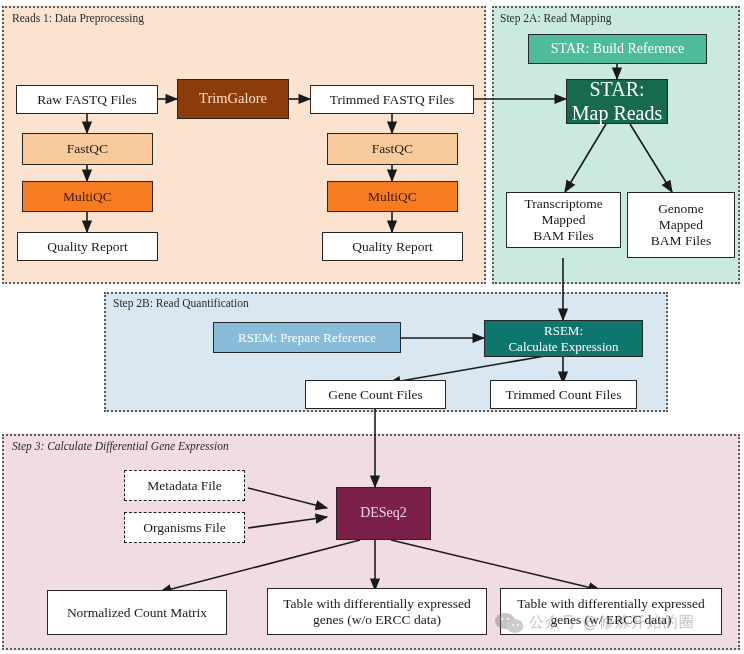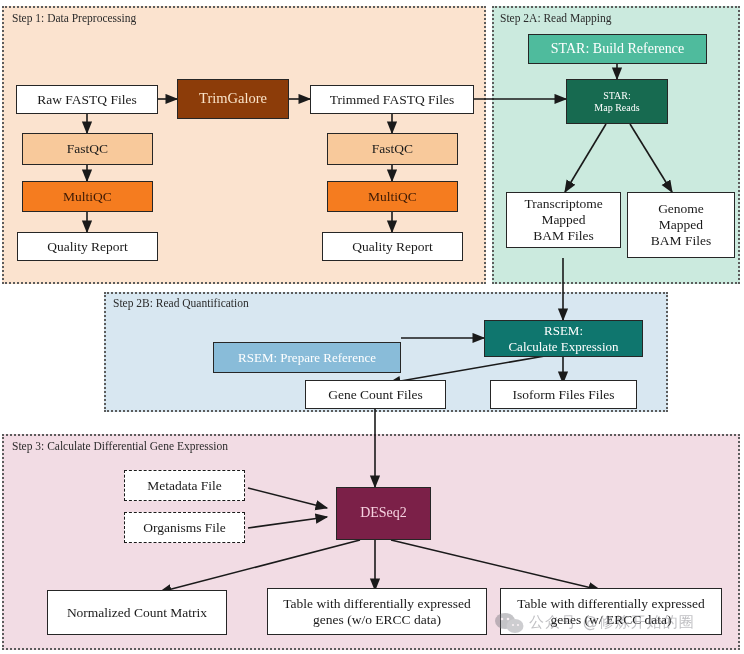--- a/index.html
+++ b/index.html
@@ -72,33 +72,33 @@
     opacity: 0.40;
   }
 </style>
 </head>
 <body>
 
 <div id="canvas">
 
   <div class="panel" style="left:2px; top:6px; width:484px; height:278px; background:#fbe3cf;">
   </div>
-  <div class="panel-label" style="left:12px; top:12px;">Step 1: Data Preprocessing</div>
+  <div class="panel-label" style="left:12px; top:12px;">Reads 1: Data Preprocessing</div>
 
   <div class="panel" style="left:492px; top:6px; width:248px; height:278px; background:#cbeade;">
   </div>
   <div class="panel-label" style="left:500px; top:12px;">Step 2A: Read Mapping</div>
 
   <div class="panel" style="left:104px; top:292px; width:564px; height:120px; background:#d8e7f1;">
   </div>
   <div class="panel-label" style="left:113px; top:297px;">Step 2B: Read Quantification</div>
 
   <div class="panel" style="left:2px; top:434px; width:738px; height:216px; background:#f2dce4;">
   </div>
-  <div class="panel-label" style="left:12px; top:440px;">Step 3: Calculate Differential Gene Expression</div>
+  <div class="panel-label" style="left:12px; top:440px;font-style:italic;">Step 3: Calculate Differential Gene Expression</div>
 
   <svg class="edges" viewBox="0 0 744 654">
     <defs>
       <marker id="ar" markerWidth="9" markerHeight="9" refX="7.2" refY="3.2" orient="auto" markerUnits="strokeWidth">
         <path d="M0,0 L8,3.2 L0,6.4 Z" fill="#1a1a1a"></path>
       </marker>
     </defs>
     <g stroke="#1a1a1a" stroke-width="1.6" fill="none" marker-end="url(#ar)">
 
       <path d="M158,99 L177,99"></path>
@@ -150,39 +150,39 @@
   <div class="node" style="left:17px; top:232px; width:141px; height:29px; background:#ffffff; color:#1a1a1a;">Quality Report</div>
 
   <div class="node" style="left:327px; top:133px; width:131px; height:32px; background:#f8c99b; color:#1a1a1a;">FastQC</div>
 
   <div class="node" style="left:327px; top:181px; width:131px; height:31px; background:#f57c1f; color:#3d1a05;">MultiQC</div>
 
   <div class="node" style="left:322px; top:232px; width:141px; height:29px; background:#ffffff; color:#1a1a1a;">Quality Report</div>
 
   <div class="node" style="left:528px; top:34px; width:179px; height:30px; background:#4fbb9d; color:#ffffff; font-size:14px;">STAR: Build Reference</div>
 
-  <div class="node" style="left:566px; top:79px; width:102px; height:45px; background:#176a50; color:#ffffff; white-space:pre-line; font-size:10px;">STAR:
+  <div class="node" style="left:566px; top:79px; width:102px; height:45px; background:#176a50; color:#ffffff; white-space:pre-line; font-size:20px;">STAR:
 Map Reads</div>
 
   <div class="node" style="left:506px; top:192px; width:115px; height:56px; background:#ffffff; color:#1a1a1a; white-space:pre-line;">Transcriptome
 Mapped
 BAM Files</div>
 
   <div class="node" style="left:627px; top:192px; width:108px; height:66px; background:#ffffff; color:#1a1a1a; white-space:pre-line;">Genome
 Mapped
 BAM Files</div>
 
-  <div class="node" style="left:213px; top:322px; width:188px; height:31px; background:#89bcd9; color:#ffffff; font-size:13px;margin-top:20px;">RSEM: Prepare Reference</div>
+  <div class="node" style="left:213px; top:322px; width:188px; height:31px; background:#89bcd9; color:#ffffff; font-size:13px;">RSEM: Prepare Reference</div>
 
   <div class="node" style="left:484px; top:320px; width:159px; height:37px; background:#0f766e; color:#ffffff; white-space:pre-line; font-size:13px;">RSEM:
 Calculate Expression</div>
 
   <div class="node" style="left:305px; top:380px; width:141px; height:29px; background:#ffffff; color:#1a1a1a;">Gene Count Files</div>
 
-  <div class="node" style="left:490px; top:380px; width:147px; height:29px; background:#ffffff; color:#1a1a1a;">Isoform Files Files</div>
+  <div class="node" style="left:490px; top:380px; width:147px; height:29px; background:#ffffff; color:#1a1a1a;">Trimmed Count Files</div>
 
   <div class="node dashed" style="left:124px; top:470px; width:121px; height:31px; background:#ffffff; color:#1a1a1a;">Metadata File</div>
 
   <div class="node dashed" style="left:124px; top:512px; width:121px; height:31px; background:#ffffff; color:#1a1a1a;">Organisms File</div>
 
   <div class="node" style="left:328px; top:487px; width:95px; height:53px; background:#7b2048; color:#f6d2e0; font-size:14px;margin-left:8px;">DESeq2</div>
 
   <div class="node" style="left:47px; top:590px; width:180px; height:45px; background:#ffffff; color:#1a1a1a;">Normalized Count Matrix</div>
 
   <div class="node" style="left:267px; top:588px; width:220px; height:47px; background:#ffffff; color:#1a1a1a; white-space:pre-line;">Table with differentially expressed

